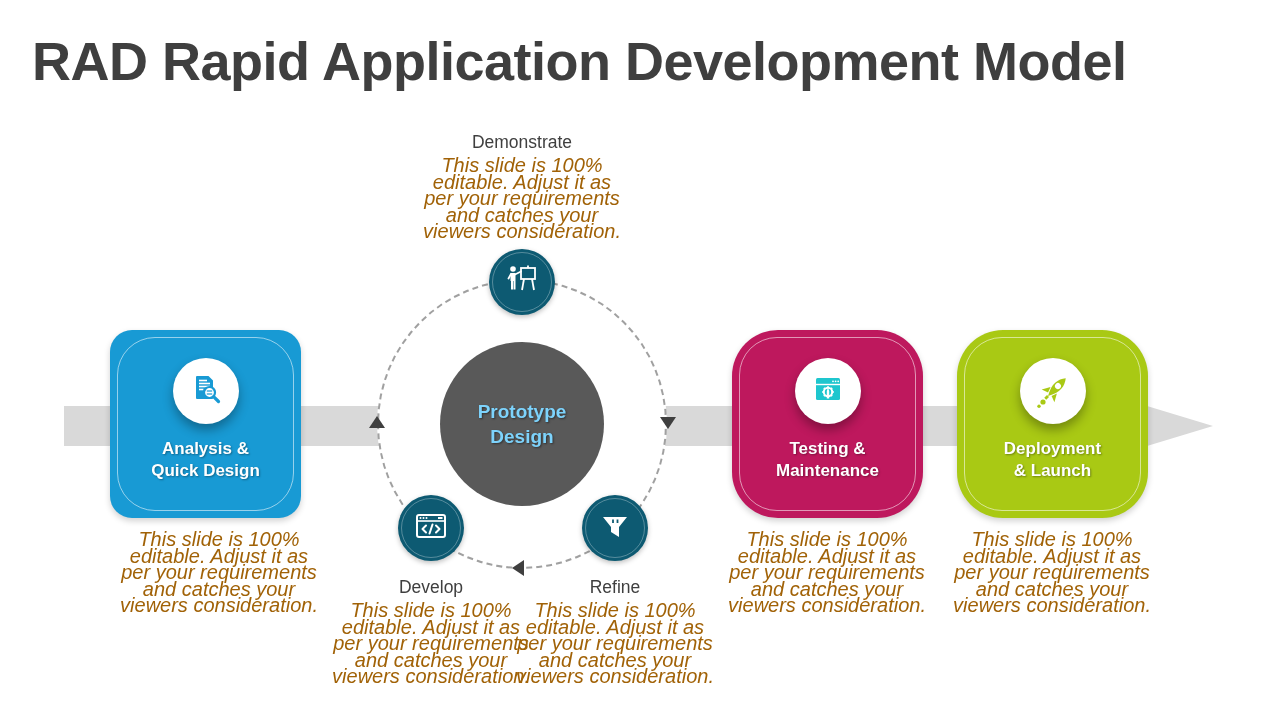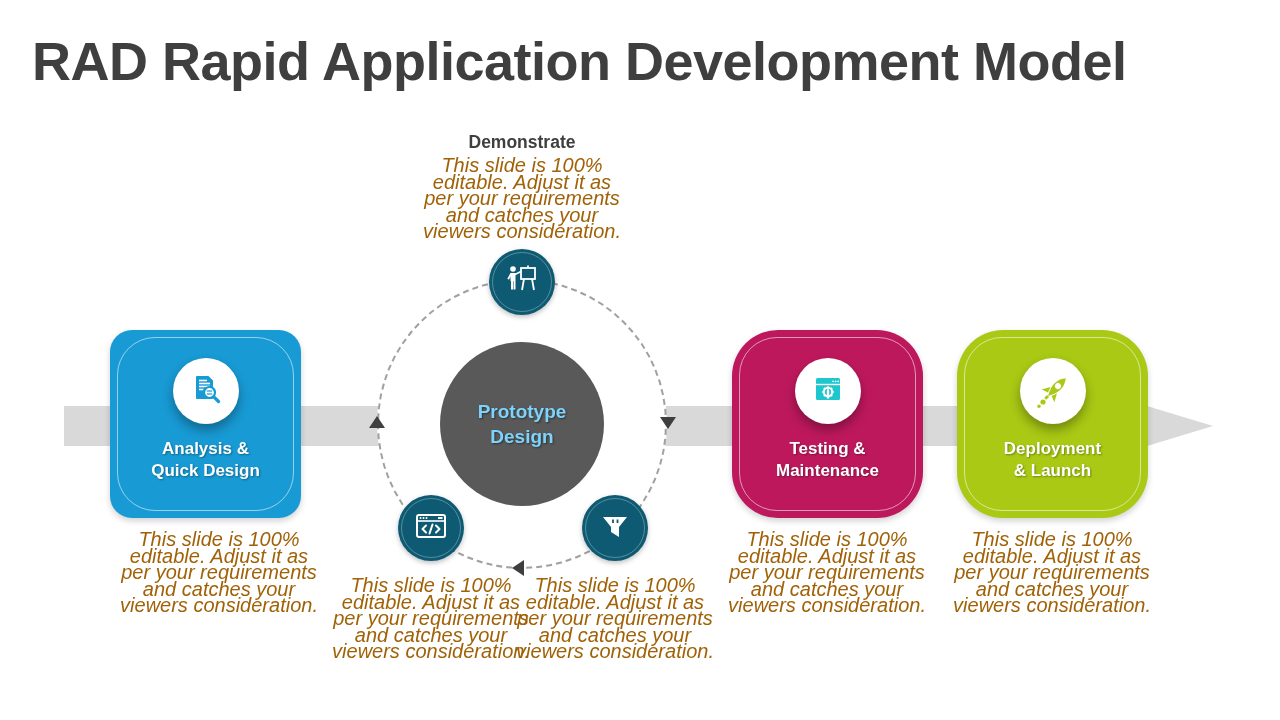--- a/index.html
+++ b/index.html
@@ -66,21 +66,21 @@
     box-shadow:0 6px 11px rgba(0,0,0,.32);
     display:flex; align-items:center; justify-content:center; z-index:2;
   }
   .stage-label {
     position:absolute; left:0; right:0; top:108px; text-align:center;
     color:#ffffff; font-size:17px; font-weight:700; line-height:22px;
     white-space:pre-line; text-shadow:1px 1px 2px rgba(0,0,0,.35); z-index:2;
   }
   
   .tblock { position:absolute; width:204px; text-align:center; z-index:2; }
-  .thead { font-size:17.5px; font-weight:700; color:#3f3f3f; margin-bottom:4px; }
+  .thead { font-size:17.5px; font-weight:400; color:#3f3f3f; margin-bottom:4px; }
   .tbody { font-size:20px; font-style:italic; color:#a16207; line-height:16.5px; }
   .tb-demonstrate { left:420px; top:132px; }
   .tb-develop     { left:329px; top:577px; }
   .tb-refine      { left:513px; top:577px; }
   .tb-analysis    { left:117px; top:531px; }
   .tb-testing     { left:725px; top:531px; }
   .tb-deployment  { left:950px; top:531px; }
 </style>
 </head>
 <body>
@@ -207,24 +207,26 @@
     <div class="stage-label">Deployment
 &amp; Launch</div>
   </div>
 
   <div class="tblock tb-demonstrate">
     <div class="thead">Demonstrate</div>
     <div class="tbody">This slide is 100% editable. Adjust  it as per your requirements and catches your viewers consideration.</div>
   </div>
 
   <div class="tblock tb-develop">
+    <div class="thead">Develop</div>
     <div class="tbody">This slide is 100% editable. Adjust  it as per your requirements and catches your viewers consideration.</div>
   </div>
 
   <div class="tblock tb-refine">
+    <div class="thead">Refine</div>
     <div class="tbody">This slide is 100% editable. Adjust  it as per your requirements and catches your viewers consideration.</div>
   </div>
 
   <div class="tblock tb-analysis">
     <div class="tbody">This slide is 100% editable. Adjust  it as per your requirements and catches your viewers consideration.</div>
   </div>
 
   <div class="tblock tb-testing">
     <div class="tbody">This slide is 100% editable. Adjust  it as per your requirements and catches your viewers consideration.</div>
   </div>

